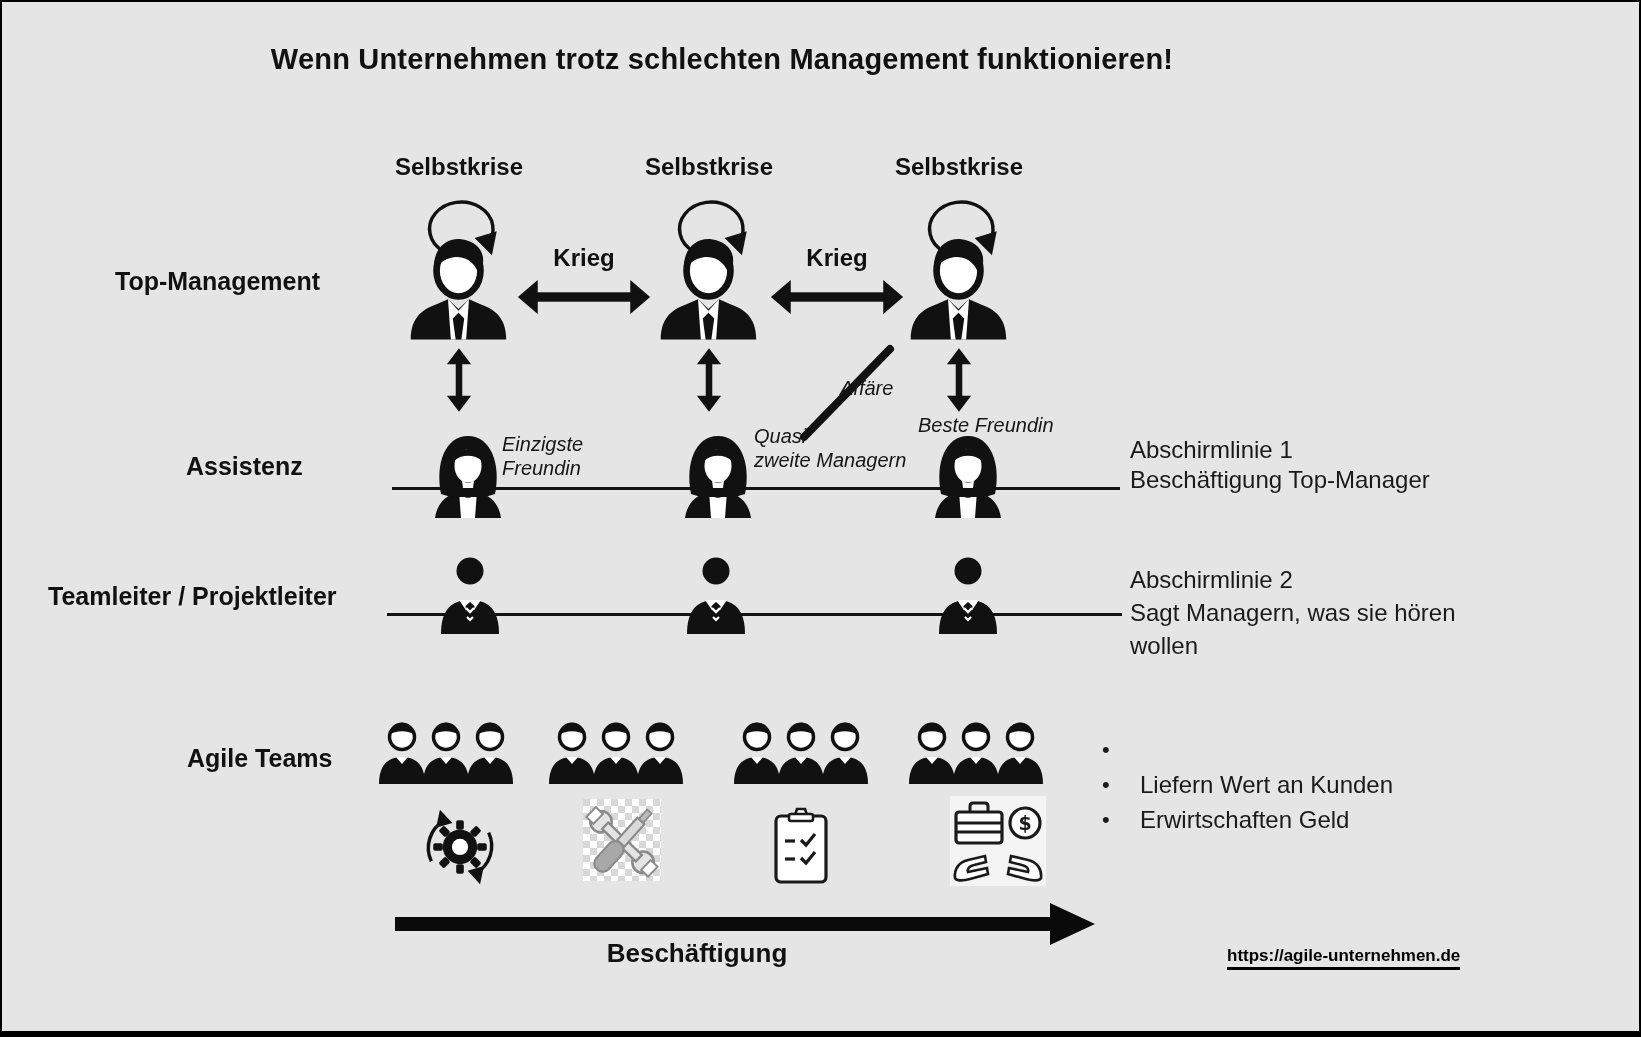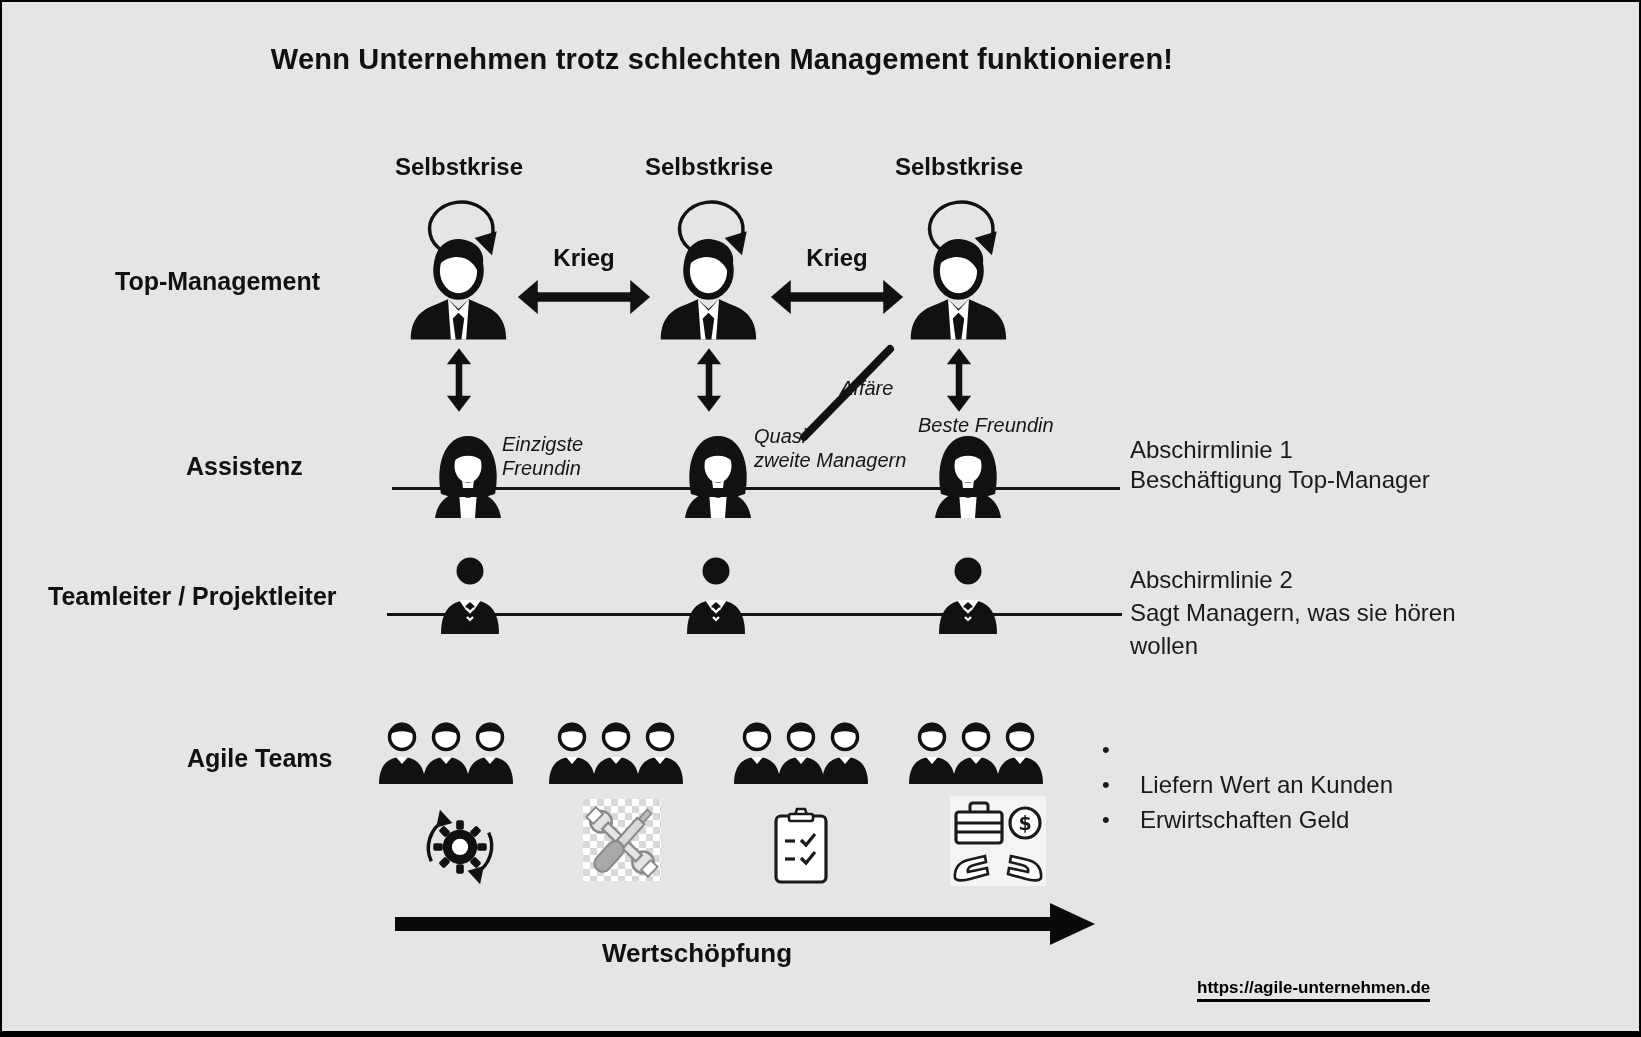--- a/index.html
+++ b/index.html
@@ -304,17 +304,17 @@
     <li>
       <span class="dot">•</span>
       <span>Erwirtschaften Geld</span>
     </li>
   </ul>
 
   <svg class="abs" style="left:393px; top:901px;" width="700" height="42">
       <use href="#sym-bigarrow"></use>
     </svg>
 
-  <div class="abs wert" style="left:545px; top:936px; width:300px;">Wertschöpfung</div>
-
-  <a class="abs url" style="left:1195px; top:944px;margin-top:32px;" href="#">https://agile-unternehmen.de</a>
+  <div class="abs wert" style="left:545px; top:936px; width:300px;">Beschäftigung</div>
+
+  <a class="abs url" style="left:1225px; top:944px;" href="#">https://agile-unternehmen.de</a>
 
 </div>
 
 </body></html>

